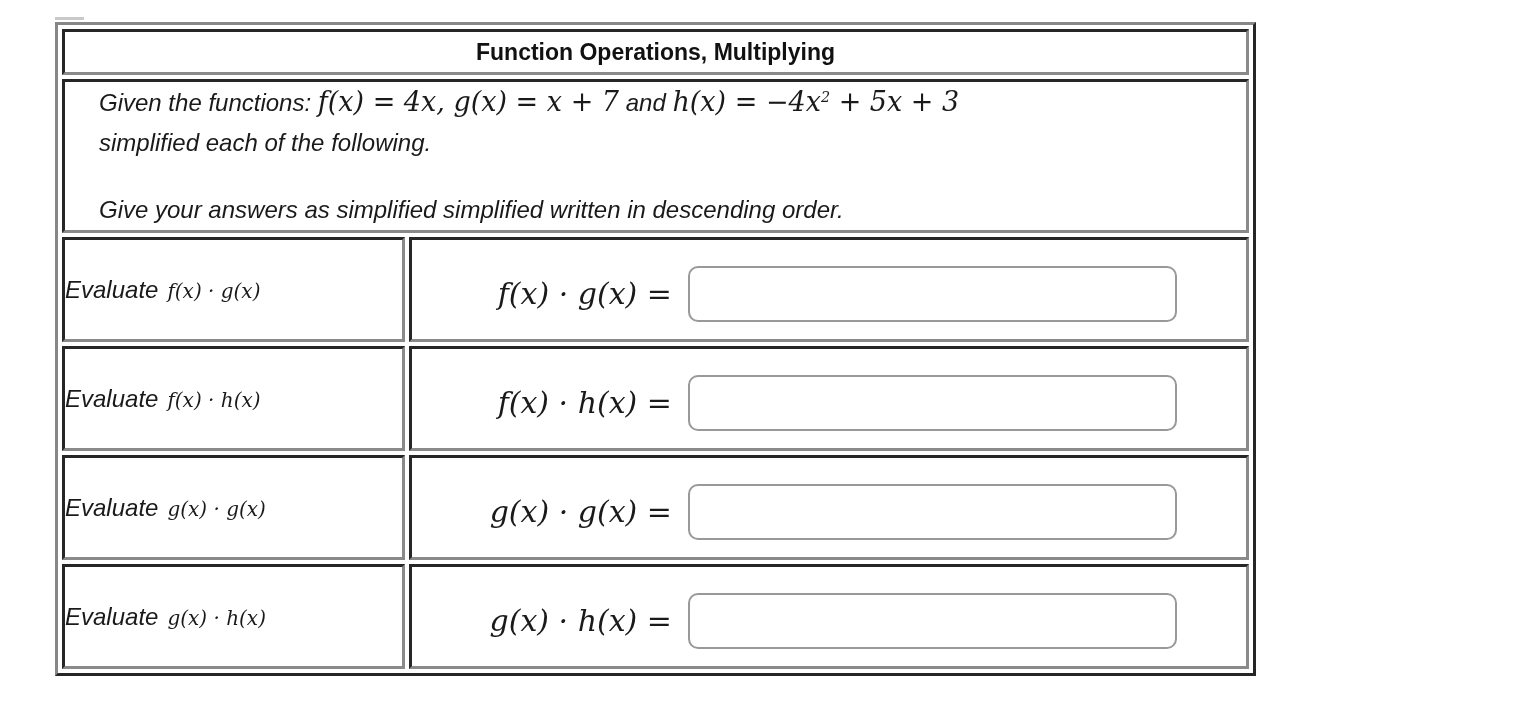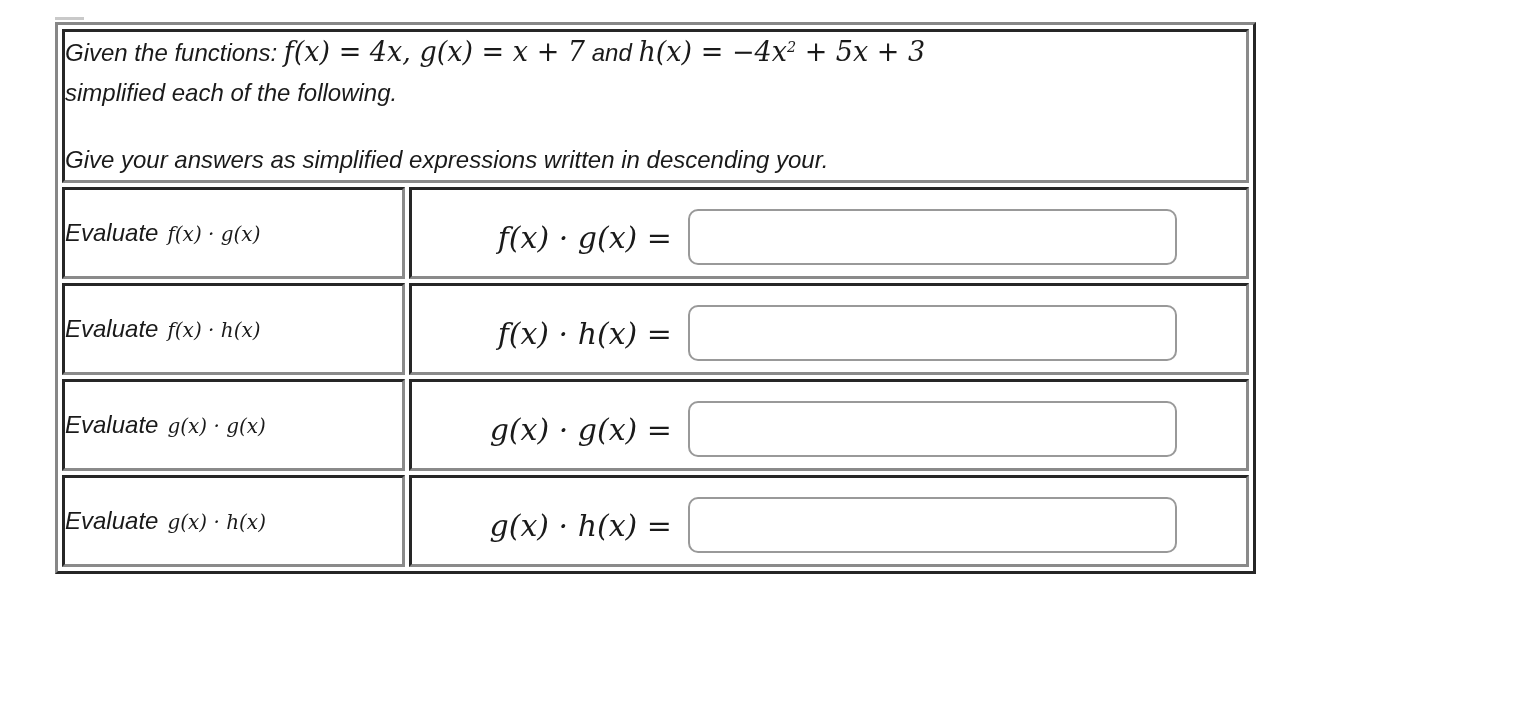--- a/index.html
+++ b/index.html
@@ -63,40 +63,41 @@
 
   td.instr-cell {
     height: 154px;
     padding: 5px 8px 0 8px;
     vertical-align: top;
   }
   .instr-line {
     line-height: 40px;
     white-space: nowrap;
     font-size: 24px;
+    margin-left: 34px;
   }
   .instr-gap { height: 27px; }
 
   .it {
     font-family: "Liberation Sans", sans-serif;
     font-style: italic;
   }
   .math {
     font-family: "DejaVu Serif", serif;
     font-style: italic;
     font-size: 27px;
   }
   sup.sup {
     font-size: 0.6em;
     vertical-align: super;
     line-height: 0;
   }
 
   td.prompt-cell {
-    height: 92px;
+    height: 105px;
     padding-left: 8px;
     font-size: 24px;
   }
   .prompt-inner {
     display: flex;
     align-items: baseline;
     gap: 9px;
     white-space: nowrap;
   }
   .prompt-math { font-size: 20px; }
@@ -135,27 +136,32 @@
 
 <div class="artifact"></div>
 
 <table class="worksheet">
   <colgroup>
     <col style="width:343px">
     <col style="width:840px">
   </colgroup>
 
   <tbody>
+      <tr>
+    <td class="header-cell" colspan="2">
+      <span>Function Operations, Multiplying</span>
+    </td>
+  </tr>
 
   <tr>
     <td class="instr-cell" colspan="2">
       <div class="instr-line"><span class="it">Given the functions: </span><span class="math">f(x) = 4x, </span><span class="math">g(x) = x + 7</span><span class="it"> and </span><span class="math">h(x) = −4x</span><sup class="math sup">2</sup><span class="math"> + 5x + 3</span></div>
       <div class="instr-line it">simplified each of the following.</div>
       <div class="instr-gap"></div>
-      <div class="instr-line it">Give your answers as simplified expressions written in descending your.</div>
+      <div class="instr-line it">Give your answers as simplified simplified written in descending order.</div>
     </td>
   </tr>
 
   <tr>
     <td class="prompt-cell">
       <div class="prompt-inner">
             <span class="it">Evaluate</span>
             <span class="math prompt-math">f(x) · g(x)</span>
           </div>
     </td>

